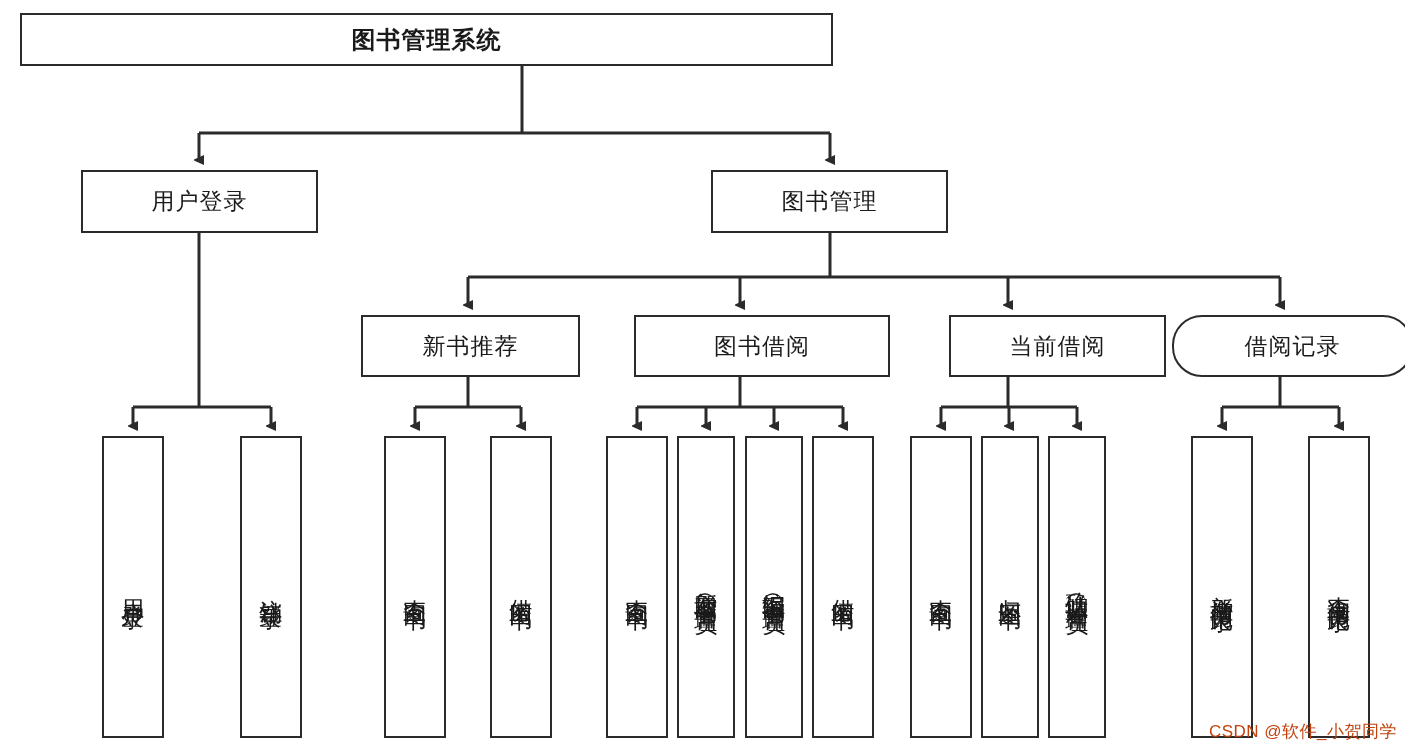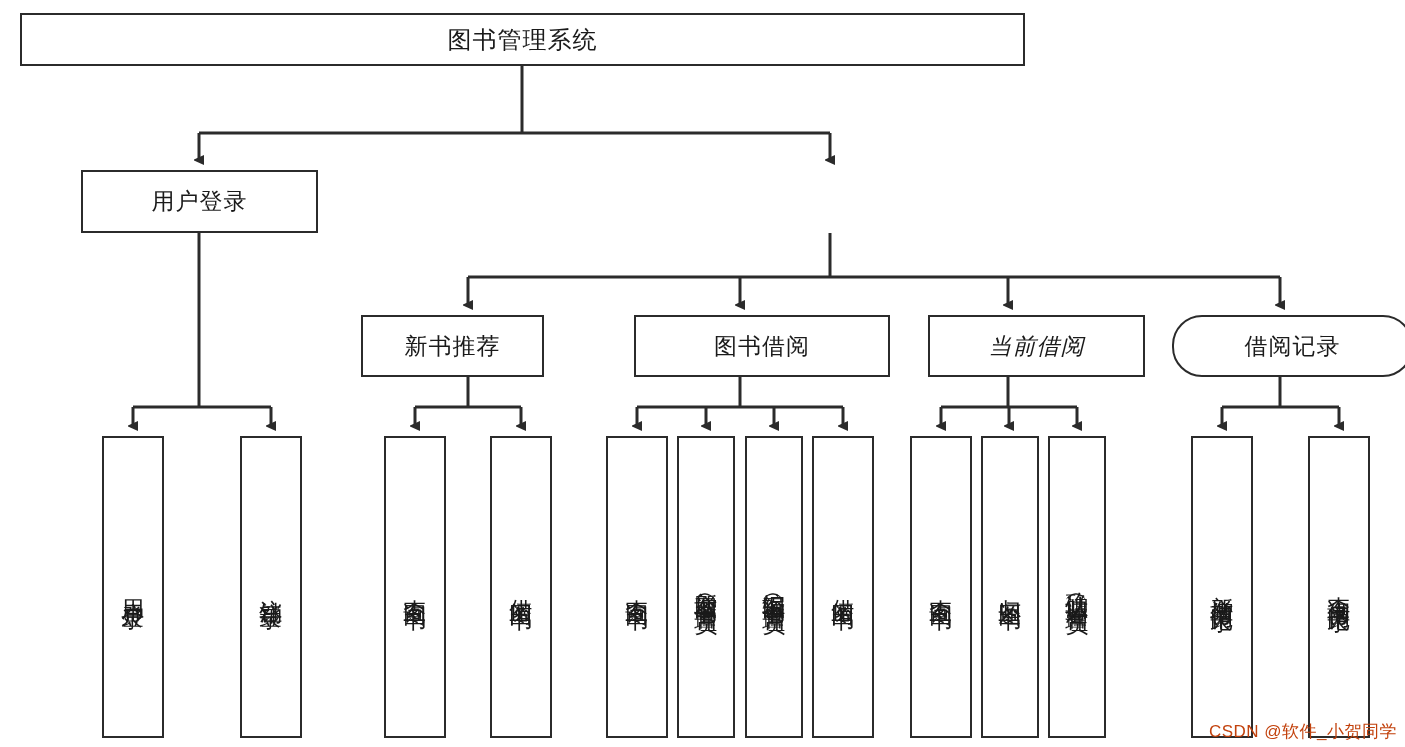--- a/index.html
+++ b/index.html
@@ -121,35 +121,38 @@
       <path d="M1009,407 L1009,426" marker-end="url(#arrow)"></path>
       <path d="M1077,407 L1077,426" marker-end="url(#arrow)"></path>
 
       <path d="M1280,377 L1280,407"></path>
       <path d="M1222,407 L1339,407"></path>
       <path d="M1222,407 L1222,426" marker-end="url(#arrow)"></path>
       <path d="M1339,407 L1339,426" marker-end="url(#arrow)"></path>
     </g>
   </svg>
 
-  <div class="node horiz root" style="left:20px; top:13px; width:1005px; height:53px;">
+  <div class="node horiz root" style="left:20px; top:13px; width:813px; height:53px;font-weight:bold;">
     <span class="lbl">图书管理系统</span>
   </div>
 
   <div class="node horiz" style="left:81px; top:170px; width:237px; height:63px;">
     <span class="lbl">用户登录</span>
   </div>
-
-  <div class="node horiz" style="left:361px; top:315px; width:183px; height:62px;">
+  <div class="node horiz" style="left:711px; top:170px; width:237px; height:63px;">
+    <span class="lbl">图书管理</span>
+  </div>
+
+  <div class="node horiz" style="left:361px; top:315px; width:219px; height:62px;">
     <span class="lbl">新书推荐</span>
   </div>
   <div class="node horiz" style="left:634px; top:315px; width:256px; height:62px;">
     <span class="lbl">图书借阅</span>
   </div>
-  <div class="node horiz" style="left:928px; top:315px; width:217px; height:62px;font-style:italic;">
+  <div class="node horiz" style="left:949px; top:315px; width:217px; height:62px;">
     <span class="lbl">当前借阅</span>
   </div>
   <div class="node horiz" style="left:1172px; top:315px; width:241px; height:62px;border-radius:30px;">
     <span class="lbl">借阅记录</span>
   </div>
 
   <div class="node vert" style="left:102px; top:436px; width:62px; height:302px;">
     <span class="lbl">用户登录</span>
   </div>
   <div class="node vert" style="left:240px; top:436px; width:62px; height:302px;">

